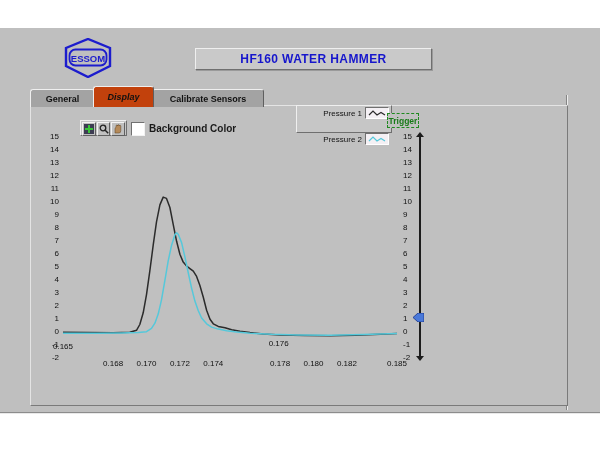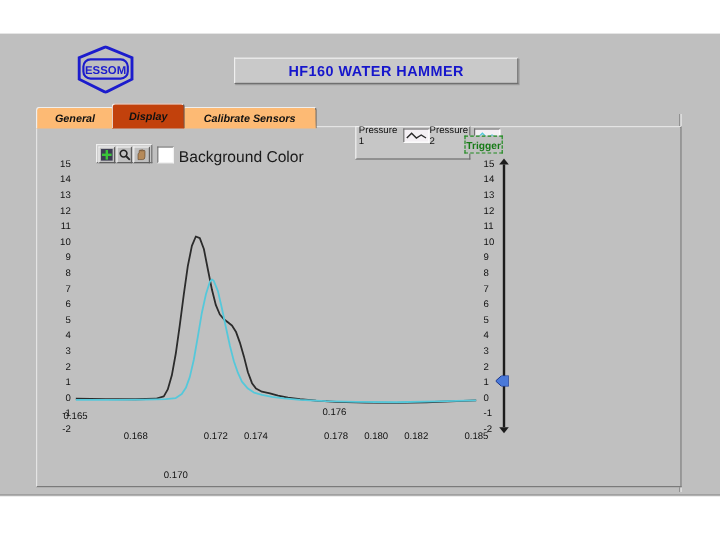--- a/index.html
+++ b/index.html
@@ -12,47 +12,47 @@
        box-shadow:0 1px 0 #8c8c8c,0 2px 0 #e9e9e9;}
   
   #logo{left:64px;top:38px;width:48px;height:40px;}
   #title-plate{left:195px;top:48px;width:235px;height:20px;background:#c9c9c9;
        border-top:1px solid #efefef;border-left:1px solid #efefef;
        border-right:1px solid #6f6f6f;border-bottom:1px solid #6f6f6f;
        box-shadow:1px 1px 0 #9a9a9a;
        display:flex;align-items:center;justify-content:center;
        color:#1616cc;font-weight:bold;font-size:12px;letter-spacing:.4px;}
   
-  .tab{position:absolute;background:#fdba74;border-top:1px solid #efefef;
+  .tab{position:absolute;background:#a3a3a3;border-top:1px solid #efefef;
        border-left:1px solid #efefef;border-right:1px solid #5f5f5f;
        border-radius:3px 3px 0 0;font-size:9px;font-weight:bold;color:#111;
-       display:flex;align-items:center;justify-content:center;z-index:3;font-style:italic;}
+       display:flex;align-items:center;justify-content:center;z-index:3;}
   .tab.active{background:#c2410c;font-style:italic;z-index:5;text-align:center;}
   #tabpage{left:30px;top:105px;width:536px;height:299px;background:#c0c0c0;
        border-top:1px solid #e4e4e4;border-left:1px solid #e4e4e4;
        border-right:1px solid #7a7a7a;border-bottom:1px solid #7a7a7a;z-index:1;}
   #divider-dark{left:566px;top:95px;width:1px;height:315px;background:#858585;z-index:0;}
   #divider-light{left:567px;top:95px;width:1px;height:315px;background:#ededed;z-index:0;}
   
   #palette{left:80px;top:120px;width:47px;height:16px;background:#c6c6c6;
        border-top:1px solid #efefef;border-left:1px solid #efefef;
        border-right:1px solid #6f6f6f;border-bottom:1px solid #6f6f6f;
        display:flex;gap:1px;padding:1px;box-sizing:border-box;z-index:6;}
   .pal-btn{width:14px;height:12px;background:#c0c0c0;border-top:1px solid #f2f2f2;
        border-left:1px solid #f2f2f2;border-right:1px solid #606060;
        border-bottom:1px solid #606060;display:flex;align-items:center;justify-content:center;}
   #bg-checkbox{left:131px;top:122px;width:12px;height:12px;background:#ffffff;
        border-top:1px solid #707070;border-left:1px solid #707070;
        border-right:1px solid #f2f2f2;border-bottom:1px solid #f2f2f2;z-index:6;}
-  #bg-label{left:149px;top:123px;font-size:13px;color:#1a1a1a;z-index:6;}
+  #bg-label{left:149px;top:123px;font-size:10px;color:#1a1a1a;z-index:6;font-weight:bold;}
   #legend{left:296px;top:105px;width:96px;height:28px;background:#c6c6c6;
        border-top:1px solid #efefef;border-left:1px solid #efefef;
        border-right:1px solid #6f6f6f;border-bottom:1px solid #6f6f6f;
-       box-sizing:border-box;padding:1px 2px;display:flex;flex-direction:row;
-       justify-content:space-between;z-index:6;}
+       box-sizing:border-box;padding:1px 2px;display:flex;flex-direction:column;
+       justify-content:space-between;z-index:6;gap:14px;}
   .legend-row{display:flex;align-items:center;justify-content:flex-end;gap:3px;height:12px;}
   .legend-label{font-size:8px;color:#111;}
   .legend-sample{width:22px;height:10px;background:#f4f0f4;border-top:1px solid #707070;
        border-left:1px solid #707070;border-right:1px solid #fff;
        border-bottom:1px solid #fff;display:flex;align-items:center;justify-content:center;}
   #trigger-btn{left:387px;top:113px;width:30px;height:13px;border:1px dashed #1f8a1f;
        color:#177a17;font-weight:bold;font-size:8.5px;display:flex;align-items:center;
        justify-content:center;z-index:6;background:#c0c0c0;}
   
   #plot{left:63px;top:136px;width:334px;height:221px;background:#ffffff;
@@ -250,21 +250,21 @@
     <span class="ytick right" style="left: 403px; top: 196.5px;">10</span>
     <span class="ytick right" style="left: 403px; top: 183.5px;">11</span>
     <span class="ytick right" style="left: 403px; top: 170.5px;">12</span>
     <span class="ytick right" style="left: 403px; top: 157.5px;">13</span>
     <span class="ytick right" style="left: 403px; top: 144.5px;">14</span>
     <span class="ytick right" style="left: 403px; top: 131.5px;">15</span>
   </div>
 <div id="xticks">
     <span class="xtick" style="left: 46px; top: 342px;">0.165</span>
     <span class="xtick" style="left: 96.1px; top: 359px;">0.168</span>
-    <span class="xtick" style="left: 129.5px; top: 359px; margin-top: 32px;">0.170</span>
+    <span class="xtick" style="left: 129.5px; top: 359px;">0.170</span>
     <span class="xtick" style="left: 162.9px; top: 359px;">0.172</span>
     <span class="xtick" style="left: 196.3px; top: 359px;">0.174</span>
     <span class="xtick" style="left: 229.7px; top: 339px; margin-left: 32px;">0.176</span>
     <span class="xtick" style="left: 263.1px; top: 359px;">0.178</span>
     <span class="xtick" style="left: 296.5px; top: 359px;">0.180</span>
     <span class="xtick" style="left: 329.9px; top: 359px;">0.182</span>
     <span class="xtick" style="left: 380px; top: 359px;">0.185</span>
   </div>
 
 <div id="slider-track" class="abs"></div>

